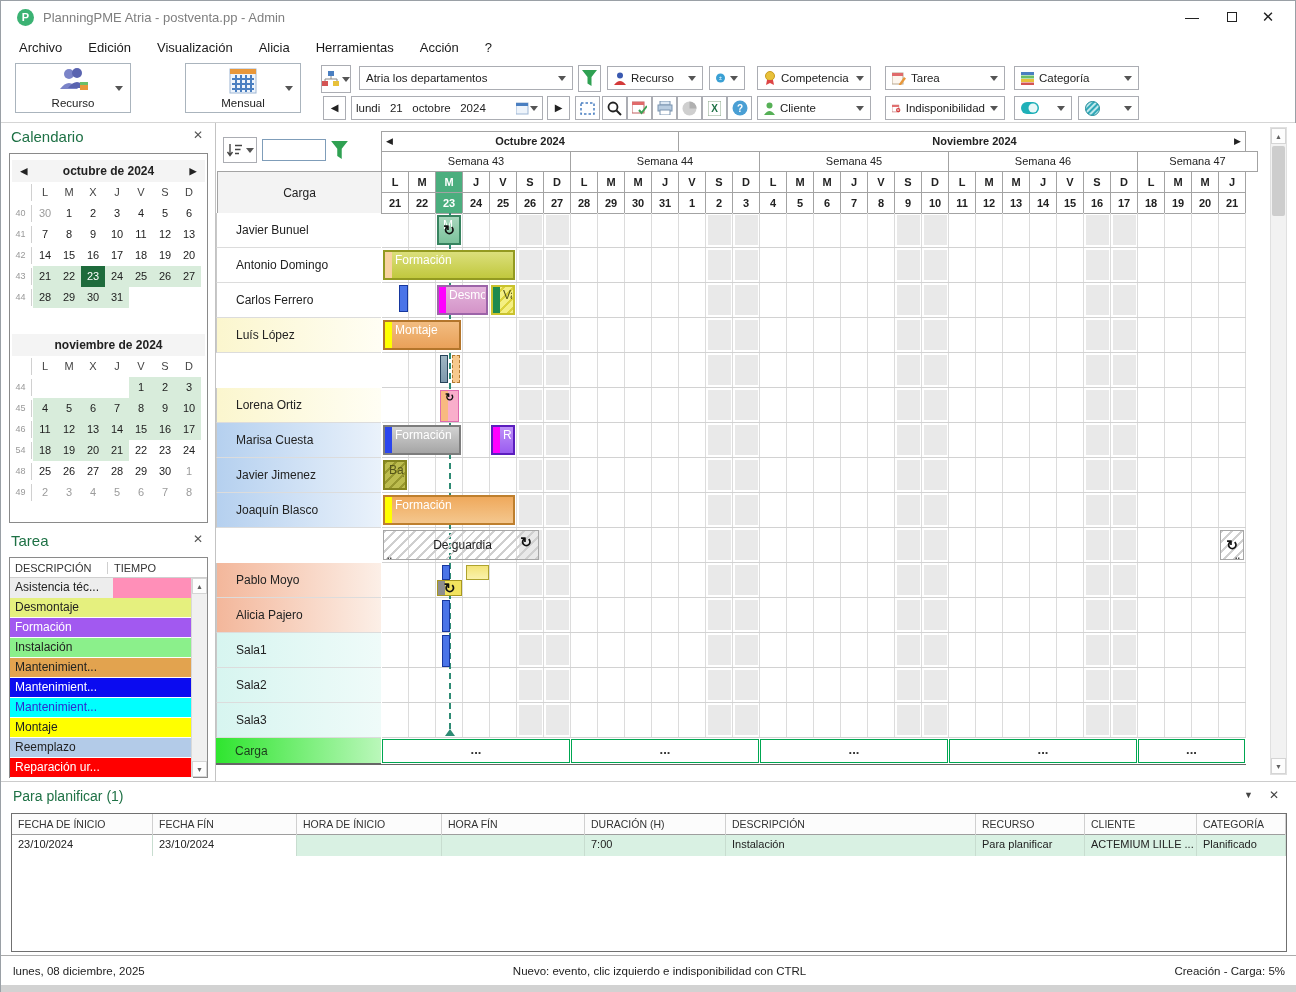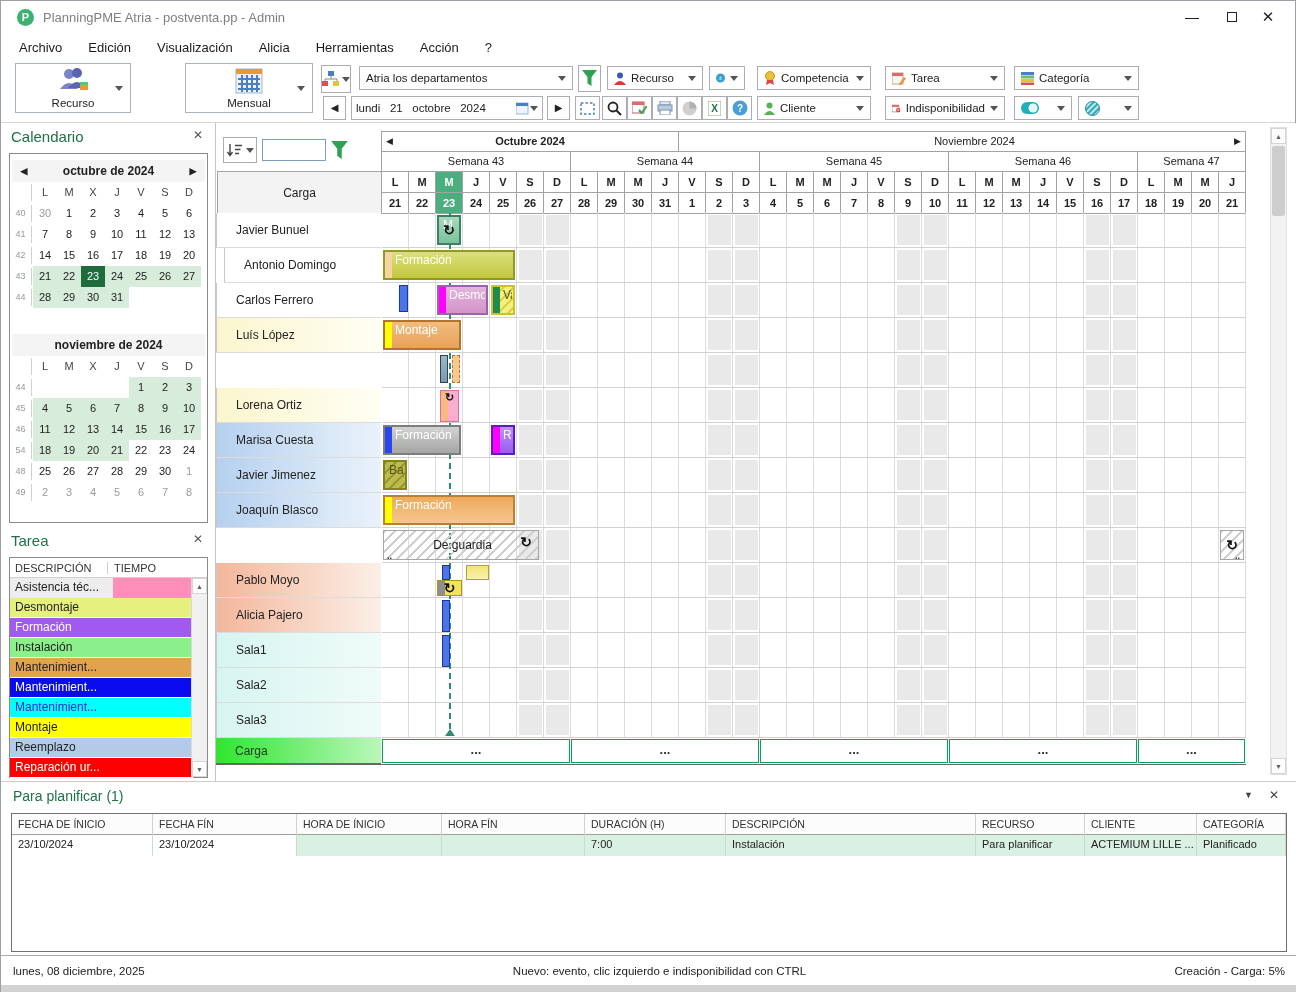--- a/index.html
+++ b/index.html
@@ -173,21 +173,21 @@
           <rect x="26" y="15" width="8" height="3" fill="#6abf69"></rect>
       </svg>
       <span class="blabel">Recurso</span>
       <span class="caret"></span>
     </div>
     <div class="spin">
       <span class="val">15</span>
       <span class="up">▲</span>
       <span class="dn">▼</span>
     </div>
-    <div class="tb-bigbtn" style="left:184px;top:2px;width:128px;height:50px">
+    <div class="tb-bigbtn" style="left:184px;top:2px;width:116px;height:50px">
       <svg width="30" height="28" viewBox="0 0 30 28" style="margin:3px auto 0">
         <rect x="2" y="2" width="26" height="24" fill="#eef4fb" stroke="#9db6d4"></rect>
         <rect x="2" y="2" width="26" height="5" fill="#e8973a"></rect>
         <g stroke="#4a7fc1" stroke-width="2">
             <path d="M4 12h22M4 17h22M4 22h22M8 8v17M13 8v17M18 8v17M23 8v17"></path>
           </g>
       </svg>
       <span class="blabel">Mensual</span>
       <span class="caret"></span>
     </div>
@@ -542,26 +542,26 @@
         </svg>
         <span class="caret"></span>
       </div>
       <div class="g-input"></div>
       <div class="g-funnel">
         <svg width="17" height="19" viewBox="0 0 15 17">
           <path d="M0 0h15L9.5 7v9l-4-2.5V7z" fill="#2fa152"></path>
         </svg>
       </div>
       <div class="hdrcell" style="left: 166px; top: 8px; width: 298px; height: 21px; line-height: 19px;"><span style="font-weight: bold;">Octubre 2024</span><span style="position: absolute; left: 4px; font-size: 9px;">◀</span></div>
-      <div class="hdrcell" style="left: 463px; top: 8px; width: 568px; height: 21px; line-height: 19px;"><span style="font-weight: normal; padding-left: 25px;">Noviembre 2024</span><span style="position: absolute; right: 4px; font-size: 9px;">▶</span></div>
+      <div class="hdrcell" style="left: 463px; top: 8px; width: 568px; height: 21px; line-height: 19px;"><span style="font-weight: bold; padding-left: 25px;">Noviembre 2024</span><span style="position: absolute; right: 4px; font-size: 9px;">▶</span></div>
       <div class="hdrcell" style="left: 166px; top: 28px; width: 190px; height: 21px; line-height: 19px;">Semana 43</div>
       <div class="hdrcell" style="left: 355px; top: 28px; width: 190px; height: 21px; line-height: 19px;">Semana 44</div>
       <div class="hdrcell" style="left: 544px; top: 28px; width: 190px; height: 21px; line-height: 19px;">Semana 45</div>
       <div class="hdrcell" style="left: 733px; top: 28px; width: 190px; height: 21px; line-height: 19px;">Semana 46</div>
-      <div class="hdrcell" style="left: 922px; top: 28px; width: 109px; height: 21px; line-height: 19px;">Semana 47</div>
+      <div class="hdrcell" style="left: 922px; top: 28px; width: 121px; height: 21px; line-height: 19px;">Semana 47</div>
       <div class="hdrcell" style="left: 166px; top: 48px; width: 28px; height: 22px; line-height: 20px; font-weight: bold;">L</div>
       <div class="hdrcell" style="left: 166px; top: 69px; width: 28px; height: 22px; line-height: 20px; font-weight: bold;">21</div>
       <div class="hdrcell" style="left: 193px; top: 48px; width: 28px; height: 22px; line-height: 20px; font-weight: bold;">M</div>
       <div class="hdrcell" style="left: 193px; top: 69px; width: 28px; height: 22px; line-height: 20px; font-weight: bold;">22</div>
       <div class="hdrcell today" style="left: 220px; top: 48px; width: 28px; height: 22px; line-height: 20px; font-weight: bold;">M</div>
       <div class="hdrcell today" style="left: 220px; top: 69px; width: 28px; height: 22px; line-height: 20px; font-weight: bold;">23</div>
       <div class="hdrcell" style="left: 247px; top: 48px; width: 28px; height: 22px; line-height: 20px; font-weight: bold;">J</div>
       <div class="hdrcell" style="left: 247px; top: 69px; width: 28px; height: 22px; line-height: 20px; font-weight: bold;">24</div>
       <div class="hdrcell" style="left: 274px; top: 48px; width: 28px; height: 22px; line-height: 20px; font-weight: bold;">V</div>
       <div class="hdrcell" style="left: 274px; top: 69px; width: 28px; height: 22px; line-height: 20px; font-weight: bold;">25</div>
@@ -633,21 +633,21 @@
           <div class="wkend" style="left: 353px;"></div>
           <div class="wkend" style="left: 515px;"></div>
           <div class="wkend" style="left: 542px;"></div>
           <div class="wkend" style="left: 704px;"></div>
           <div class="wkend" style="left: 731px;"></div>
           <div class="ev" style="left: 55px; top: 2px; width: 24px; height: 30px; z-index: 2; background: linear-gradient(rgb(169, 216, 190), rgb(124, 194, 156)); border: 2px solid rgb(55, 131, 95);">
             <span class="lbl" style="color: rgb(255, 255, 255); padding-left: 4px;">M</span>
             <span class="rec" style="left: 50%; top: 50%; transform: translate(-50%, -50%);">↻</span>
           </div>
         </div>
-        <div class="res-lbl" style="top: 35px; background: linear-gradient(90deg, rgb(255, 255, 255), rgb(255, 255, 255)); border-left: 1px solid rgb(200, 200, 200); margin-left: 8px;">
+        <div class="res-lbl" style="top: 35px; background: linear-gradient(90deg, rgb(255, 255, 255), rgb(255, 255, 255)); border-left: 1px solid rgb(200, 200, 200);">
           <span>Antonio Domingo</span>
         </div>
         <div class="g-row" style="left: 166px; top: 35px;">
           <div class="wkend" style="left: 137px;"></div>
           <div class="wkend" style="left: 164px;"></div>
           <div class="wkend" style="left: 326px;"></div>
           <div class="wkend" style="left: 353px;"></div>
           <div class="wkend" style="left: 515px;"></div>
           <div class="wkend" style="left: 542px;"></div>
           <div class="wkend" style="left: 704px;"></div>

